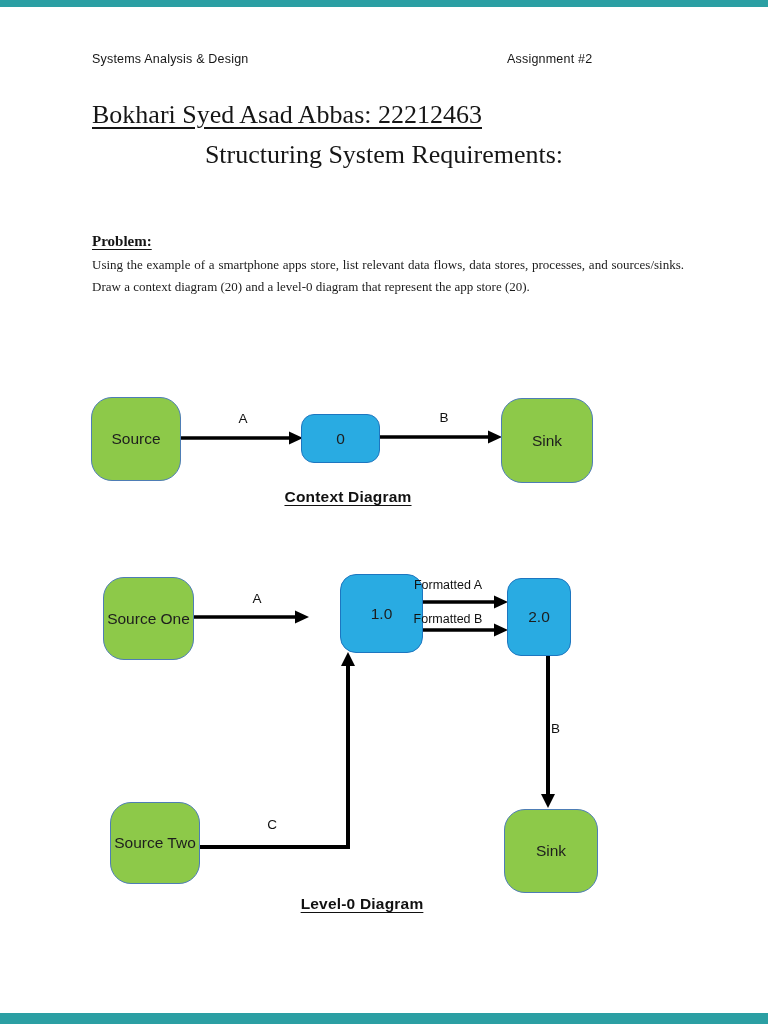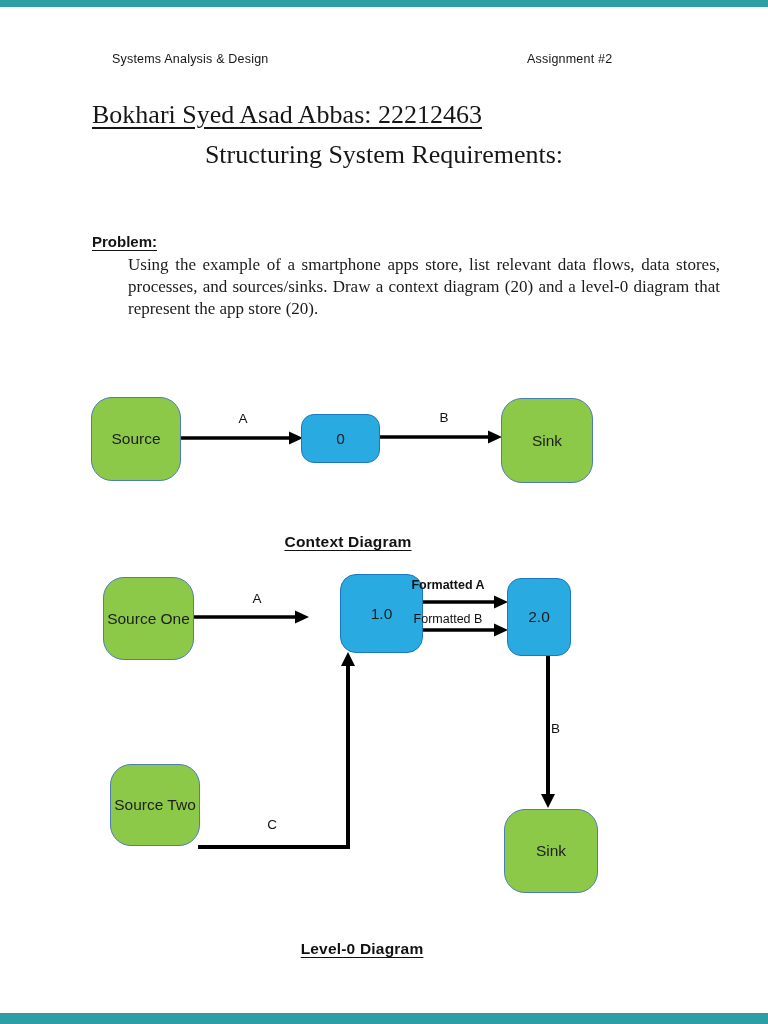--- a/index.html
+++ b/index.html
@@ -2,64 +2,64 @@
 <html style="--source-sink-fill: #8DC949; --source-sink-border: #4E7DB5; --process-fill: #29ABE2; --process-border: #1D76C0; --viewer-bar: #2B9FA3; --diagram-text: #1D1D1D;"><head>
 <meta charset="utf-8">
 <style>
   html,body{margin:0;padding:0;background:#fff;}
   #page{position:relative;width:768px;height:1024px;background:#ffffff;overflow:hidden;
         font-family:"Liberation Sans",sans-serif;color:#1b1b1b;}
   .bar{position:absolute;left:0;width:768px;background:var(--viewer-bar);}
   #bar-top{top:0;height:7px;}
   #bar-bottom{top:1013px;height:11px;}
 
-  .hdr{position:absolute;top:52px;font-size:12.5px;letter-spacing:.2px;color:#161616;margin-left:20px;}
+  .hdr{position:absolute;top:52px;font-size:12.5px;letter-spacing:.2px;color:#161616;}
   #hdr-left{left:92px;}
   #hdr-right{left:507px;}
 
   #doc-title{position:absolute;left:92px;top:100px;font-family:"Liberation Serif",serif;
              font-size:26px;color:#161616;text-decoration:underline;text-underline-offset:4px;}
   #subtitle{position:absolute;left:0;top:139px;width:768px;text-align:center;
             font-family:"Liberation Serif",serif;font-size:26px;line-height:31px;color:#161616;}
 
-  .serif-h{position:absolute;left:92px;font-family:Liberation Sans, sans-serif;font-size:15px;
+  .serif-h{position:absolute;left:92px;font-family:Liberation Serif, serif;font-size:15px;
            font-weight:bold;text-decoration:underline;text-underline-offset:3px;color:#141414;}
   #problem-h{top:233px;}
   #section-h{top:326px;}
   #problem-p{position:absolute;left:92px;top:254px;width:592px;font-family:"Liberation Serif",serif;
-             font-size:17px;line-height:22px;text-align:justify;color:#1b1b1b;margin-left:36px;}
+             font-size:13px;line-height:22px;text-align:justify;color:#1b1b1b;}
 
   .node{position:absolute;display:flex;align-items:center;justify-content:center;
         font-size:15.5px;color:var(--diagram-text);z-index:2;text-align:center;border-radius:21px;}
   .green{background:var(--source-sink-fill);border:1.5px solid var(--source-sink-border);}
   .blue{background:var(--process-fill);border:1.5px solid var(--process-border);}
 
   #ctx-source{left:91px;top:397px;width:88px;height:82px;}
   #ctx-proc{left:301px;top:414px;width:77px;height:47px;border-radius:13px;}
   #ctx-sink{left:501px;top:398px;width:90px;height:83px;}
 
   #l0-source1{left:103px;top:577px;width:89px;height:81px;}
   #l0-proc1{left:308px;top:574px;width:81px;height:77px;border-radius:16px;margin-left:32px;}
   #l0-proc2{left:507px;top:578px;width:62px;height:76px;border-radius:14px;}
-  #l0-source2{left:110px;top:764px;width:88px;height:80px;}
+  #l0-source2{left:110px;top:802px;width:88px;height:80px;}
   #l0-sink{left:504px;top:809px;width:92px;height:82px;}
 
   .flow-label{position:absolute;font-size:13.5px;color:#111;z-index:3;white-space:nowrap;}
   .small-label{font-size:12.5px;}
   .center-x{transform:translateX(-50%);}
   #lbl-ctx-a{left:243px;top:411px;}
   #lbl-ctx-b{left:444px;top:410px;}
   #lbl-l0-a{left:257px;top:591px;}
-  #lbl-fa{left:448px;top:578px;font-weight:bold;}
+  #lbl-fa{left:448px;top:578px;}
   #lbl-fb{left:448px;top:612px;}
   #lbl-c{left:272px;top:817px;}
   #lbl-b{left:551px;top:721px;}
 
   .caption{position:absolute;transform:translateX(-50%);font-size:15.5px;font-weight:bold;
-           letter-spacing:.2px;text-decoration:underline;text-underline-offset:3px;color:#111;z-index:3;margin-top:45px;}
+           letter-spacing:.2px;text-decoration:underline;text-underline-offset:3px;color:#111;z-index:3;}
   #ctx-caption{left:348px;top:488px;}
   #l0-caption{left:362px;top:895px;text-align:right;}
 
   #arrows{position:absolute;left:0;top:0;z-index:1;}
 </style>
 </head>
 <body>
 
 <div id="page">
   <div class="bar" id="bar-top"></div>

